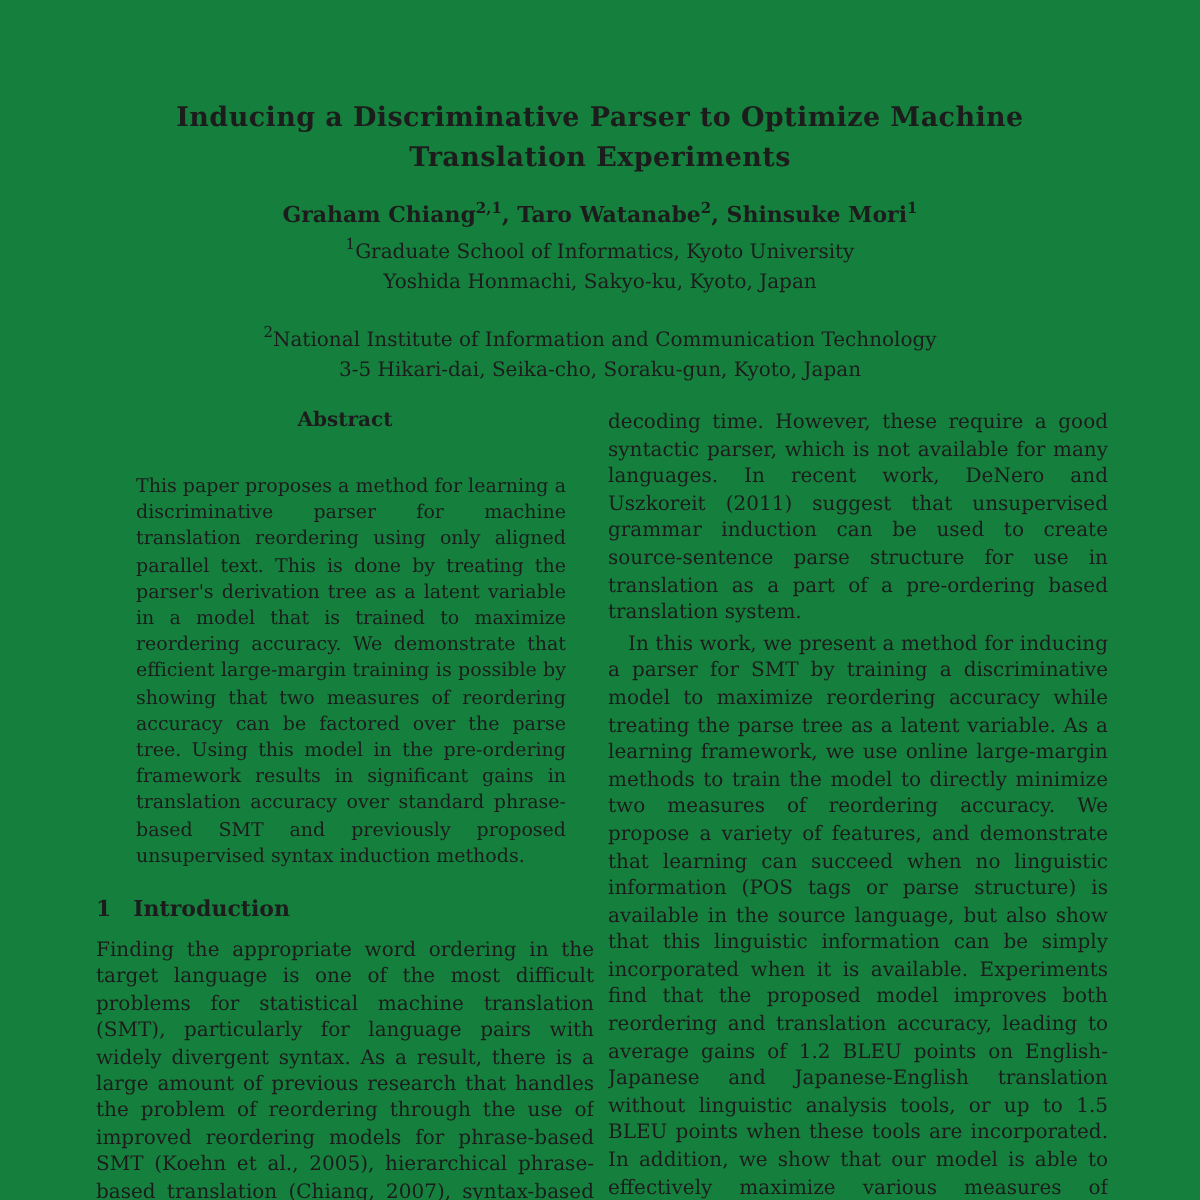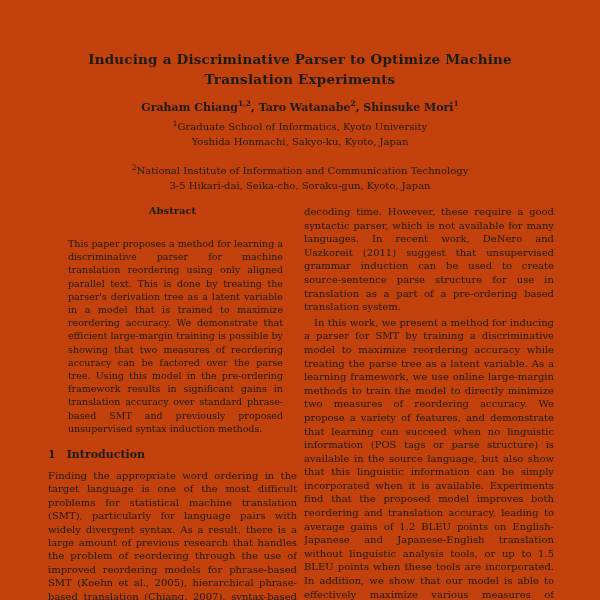--- a/index.html
+++ b/index.html
@@ -1,20 +1,20 @@
 <!DOCTYPE html>
 <html><head>
 <meta charset="utf-8">
 <style>
   html, body { margin: 0; padding: 0; background: #ffffff; }
   .page {
     position: relative;
     width: 600px;
     height: 600px;
-    background: #c2410c;
+    background: #15803d;
     color: #1c1c1c;
     font-family: "DejaVu Serif", "Liberation Serif", serif;
     overflow: hidden;
     margin: 0 auto;
   }
   .title {
     position: absolute;
     top: 49px; left: 0; right: 0;
     text-align: center;
     font-weight: bold;
@@ -84,21 +84,21 @@
 <body>
 
 <div class="page">
 
   <div class="title">
     <div>Inducing a Discriminative Parser to Optimize Machine</div>
     <div>Translation Experiments</div>
   </div>
 
   <div class="authors">
-    <span><span>Graham Chiang</span><span class="sup">1,2</span></span><span><span>, Taro Watanabe</span><span class="sup">2</span></span><span><span>, Shinsuke Mori</span><span class="sup">1</span></span>
+    <span><span>Graham Chiang</span><span class="sup">2,1</span></span><span><span>, Taro Watanabe</span><span class="sup">2</span></span><span><span>, Shinsuke Mori</span><span class="sup">1</span></span>
   </div>
 
   <div class="affils">
     <div class="affil-line"><span class="sup">1</span><span>Graduate School of Informatics, Kyoto University</span></div>
     <div class="affil-line"><span>Yoshida Honmachi, Sakyo-ku, Kyoto, Japan</span></div>
     <div class="affil-line affil-gap"><span class="sup">2</span><span>National Institute of Information and Communication Technology</span></div>
     <div class="affil-line"><span>3-5 Hikari-dai, Seika-cho, Soraku-gun, Kyoto, Japan</span></div>
   </div>
 
   <div class="columns">

